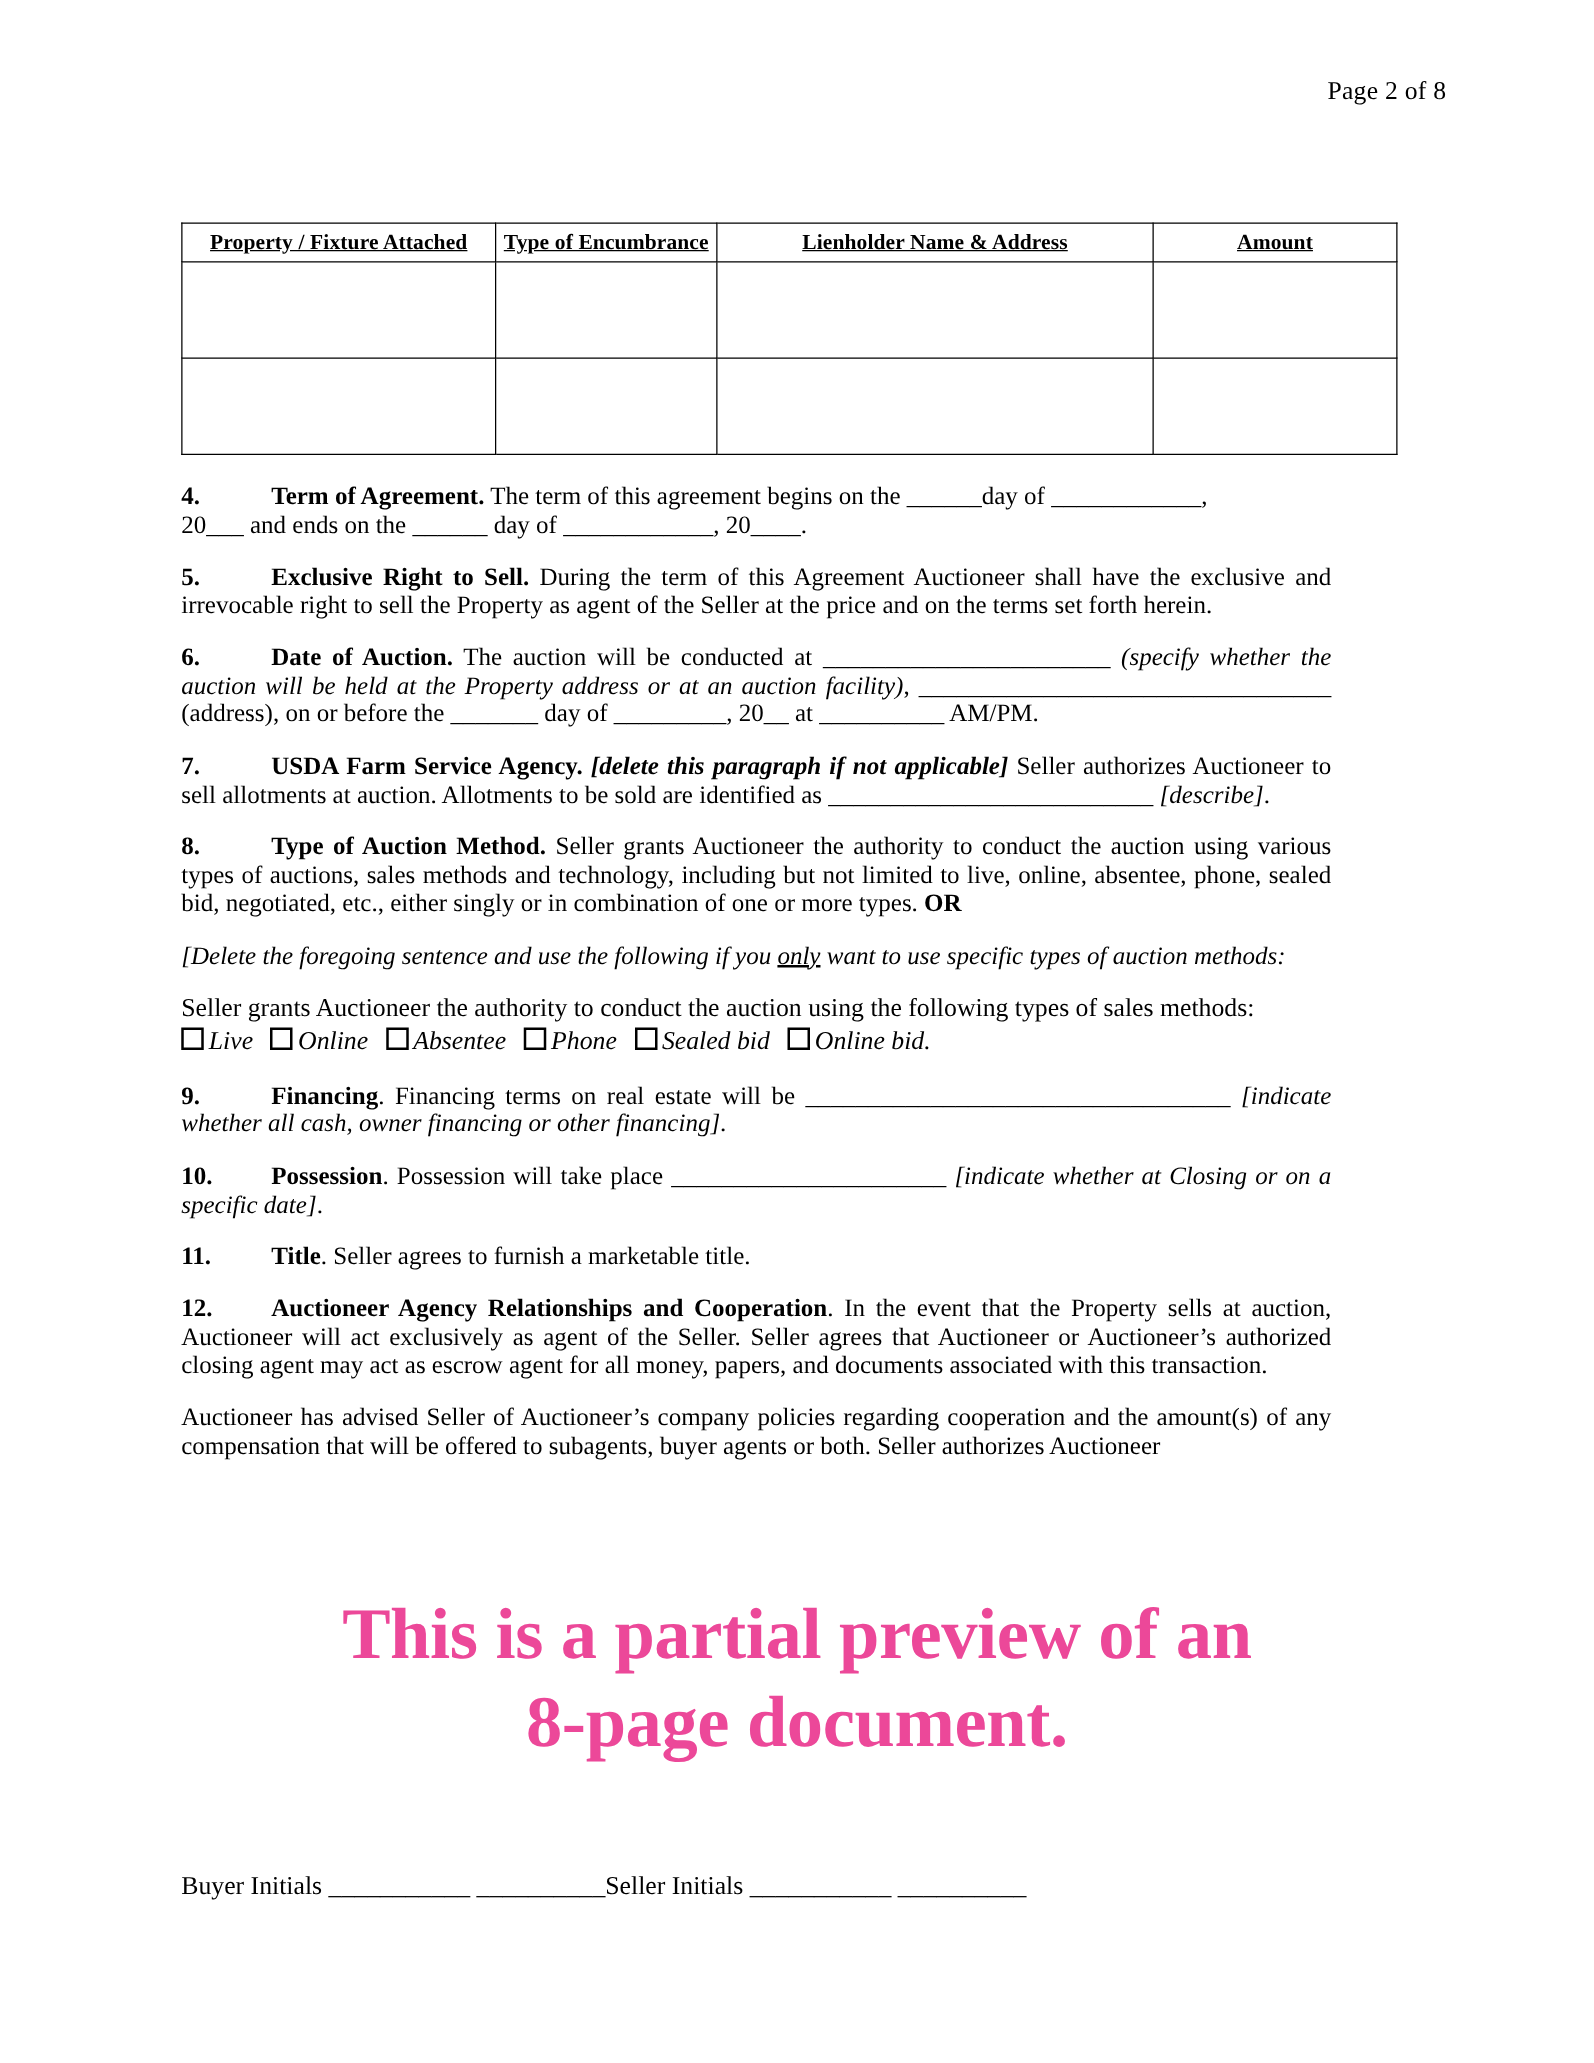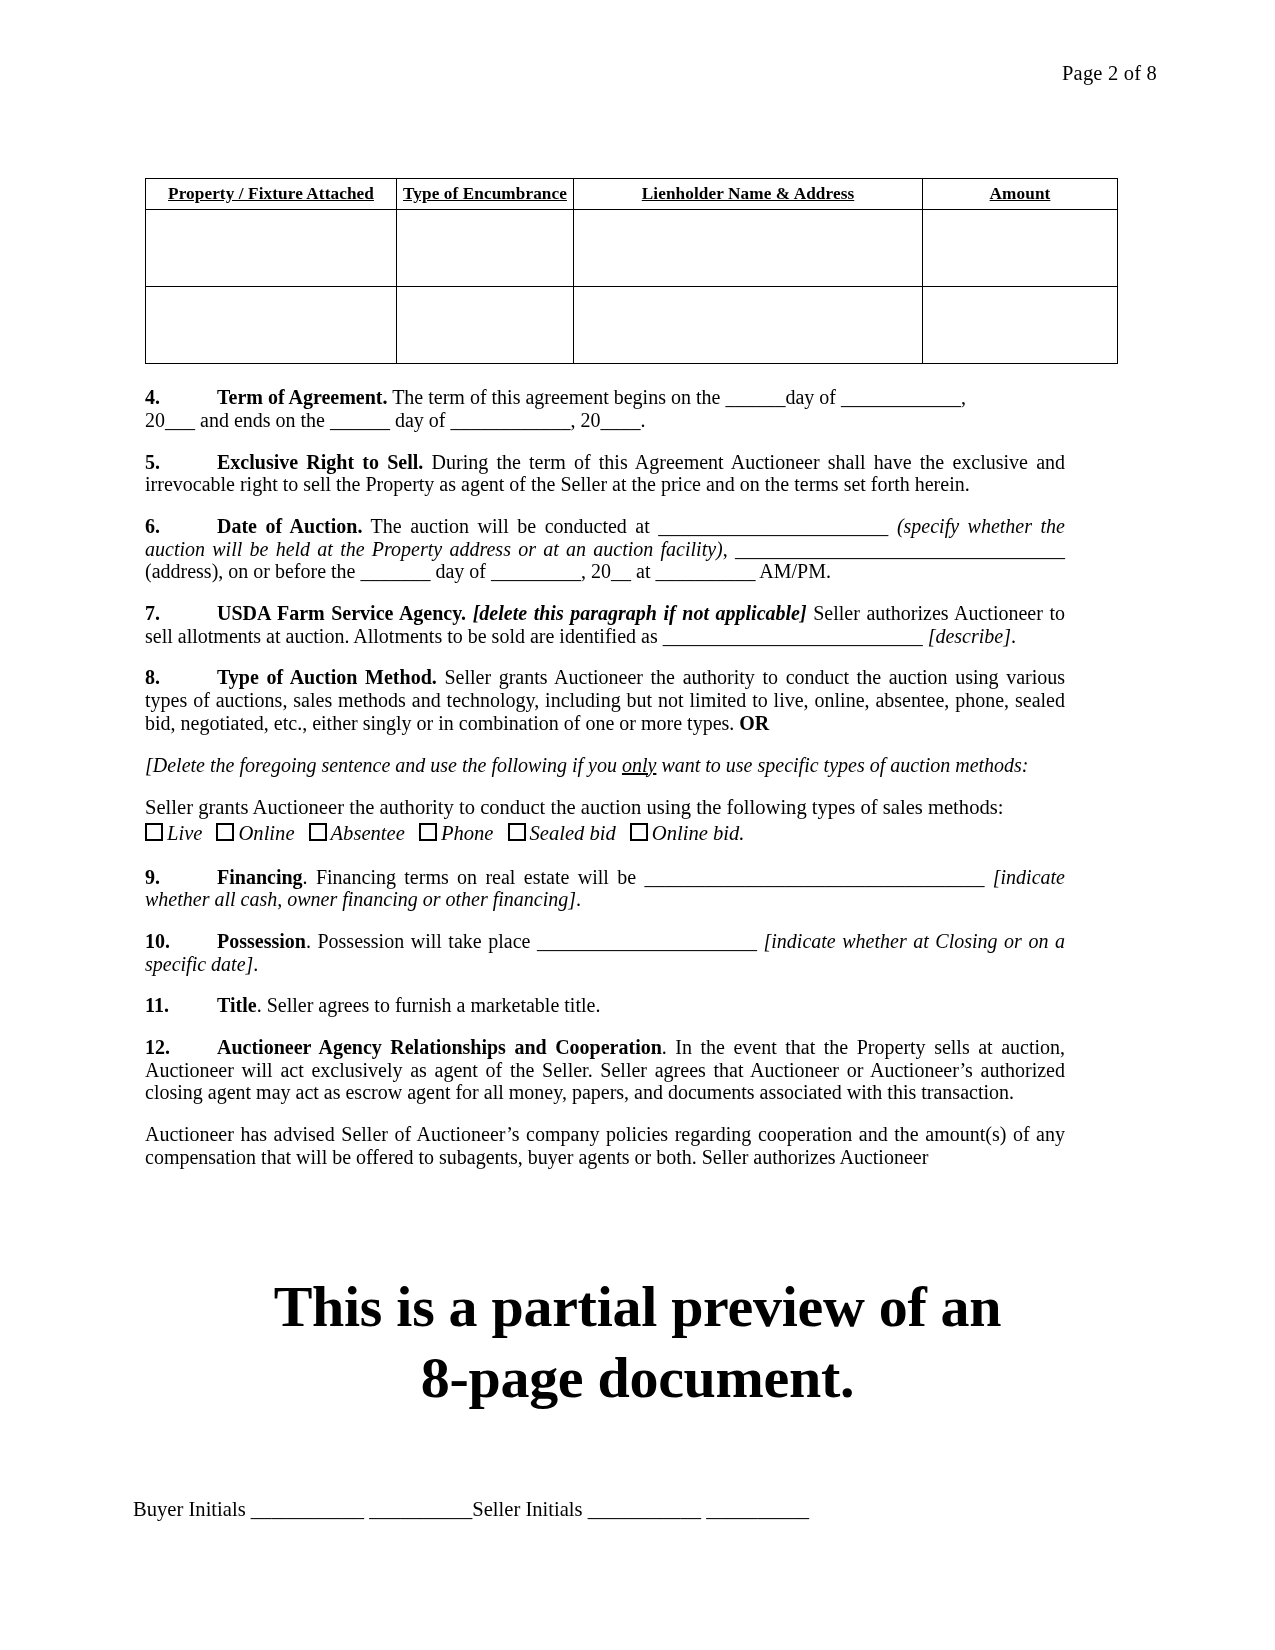--- a/index.html
+++ b/index.html
@@ -109,21 +109,21 @@
     font-weight: bold;
     font-size: 58px;
     line-height: 1.22;
     letter-spacing: -0.3px;
     font-family: "Liberation Serif", "DejaVu Serif", serif;
   }
   .watermark div { white-space: nowrap; }
   
   .footer {
     position: absolute;
-    left: 133px;
+    left: 145px;
     top: 1498px;
     width: 936px;
     font-size: 20.6px;
     letter-spacing: 0px;
   }
 </style>
 </head>
 <body>
 
 <div class="page">
@@ -179,20 +179,20 @@
     <p class="para"><span class="num">10.</span><span class="ttl">Possession</span><span>. Possession will take place ______________________ </span><span class="it">[indicate whether at Closing or on a specific date]</span><span>.</span></p>
 
     <p class="para"><span class="num">11.</span><span class="ttl">Title</span><span>. Seller agrees to furnish a marketable title.</span></p>
 
     <p class="para"><span class="num">12.</span><span class="ttl">Auctioneer Agency Relationships and Cooperation</span><span>. In the event that the Property sells at auction, Auctioneer will act exclusively as agent of the Seller. Seller agrees that Auctioneer or Auctioneer’s authorized closing agent may act as escrow agent for all money, papers, and documents associated with this transaction.</span></p>
 
     <p class="para">Auctioneer has advised Seller of Auctioneer’s company policies regarding cooperation and the amount(s) of any compensation that will be offered to subagents, buyer agents or both. Seller authorizes Auctioneer</p>
 
   </div>
 
-  <div class="watermark" style="color: #000000;">
+  <div class="watermark" style="color: #ec4899;">
     <div>This is a partial preview of an</div>
     <div>8-page document.</div>
   </div>
 
   <div class="footer">Buyer Initials ___________  __________Seller Initials ___________  __________</div>
 
 </div>
 
 </body></html>

